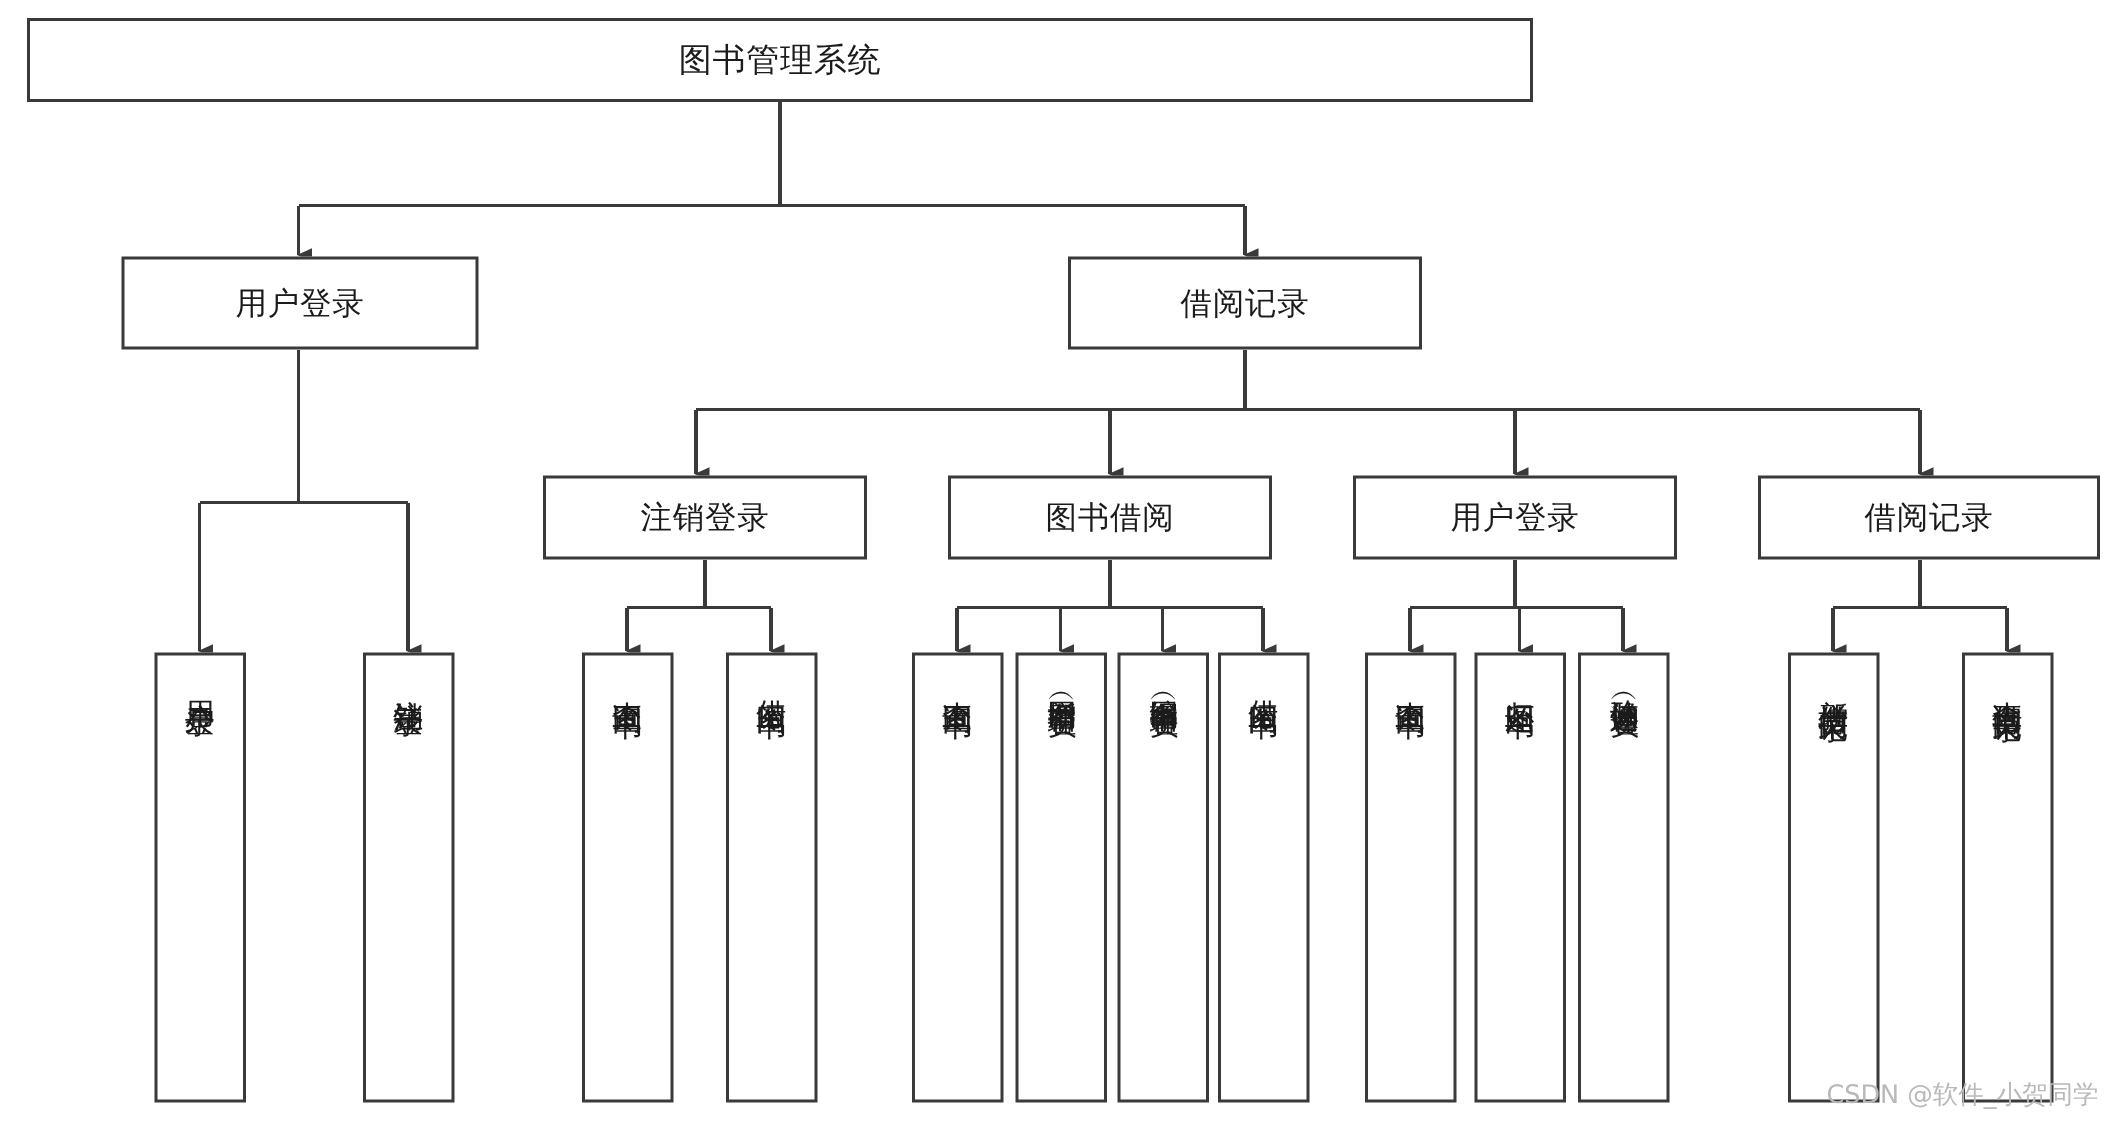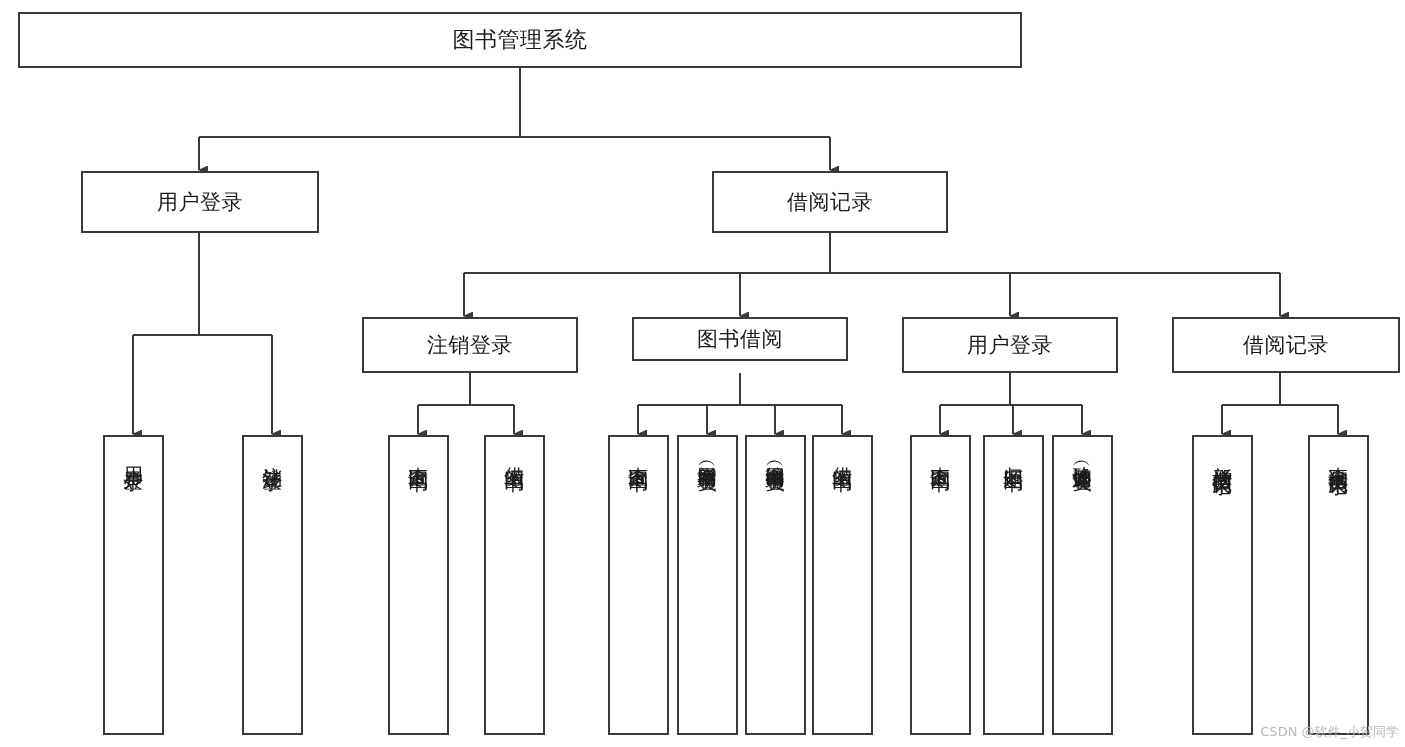--- a/index.html
+++ b/index.html
@@ -60,21 +60,21 @@
     white-space: nowrap;
   }
   .node.vert.tall .node-label {
     font-size: 19px;
     letter-spacing: 1px;
   }
   #watermark {
     position: absolute;
     right: 6px;
     bottom: 6px;
-    font-size: 13px;
+    font-size: 17px;
     color: #b9b9b9;
     white-space: nowrap;
     font-family: "DejaVu Sans", "Liberation Sans", sans-serif;
   }
 </style>
 </head>
 <body>
 
 <div id="canvas">
 
@@ -127,21 +127,21 @@
       </div>
       <div class="node horiz" style="left: 81px; top: 171px; width: 238px; height: 62px;">
         <span class="node-label">用户登录</span>
       </div>
       <div class="node horiz" style="left: 712px; top: 171px; width: 236px; height: 62px;">
         <span class="node-label">借阅记录</span>
       </div>
       <div class="node horiz" style="left: 362px; top: 317px; width: 216px; height: 56px;">
         <span class="node-label">注销登录</span>
       </div>
-      <div class="node horiz" style="left: 632px; top: 317px; width: 216px; height: 44px;">
+      <div class="node horiz" style="left: 632px; top: 317px; width: 216px; height: 56px;">
         <span class="node-label">图书借阅</span>
       </div>
       <div class="node horiz" style="left: 902px; top: 317px; width: 216px; height: 56px;">
         <span class="node-label">用户登录</span>
       </div>
       <div class="node horiz" style="left: 1172px; top: 317px; width: 228px; height: 56px;">
         <span class="node-label">借阅记录</span>
       </div>
       <div class="node vert" style="left: 103px; top: 435px; width: 61px; height: 300px;">
         <span class="node-label">用户登录</span>

